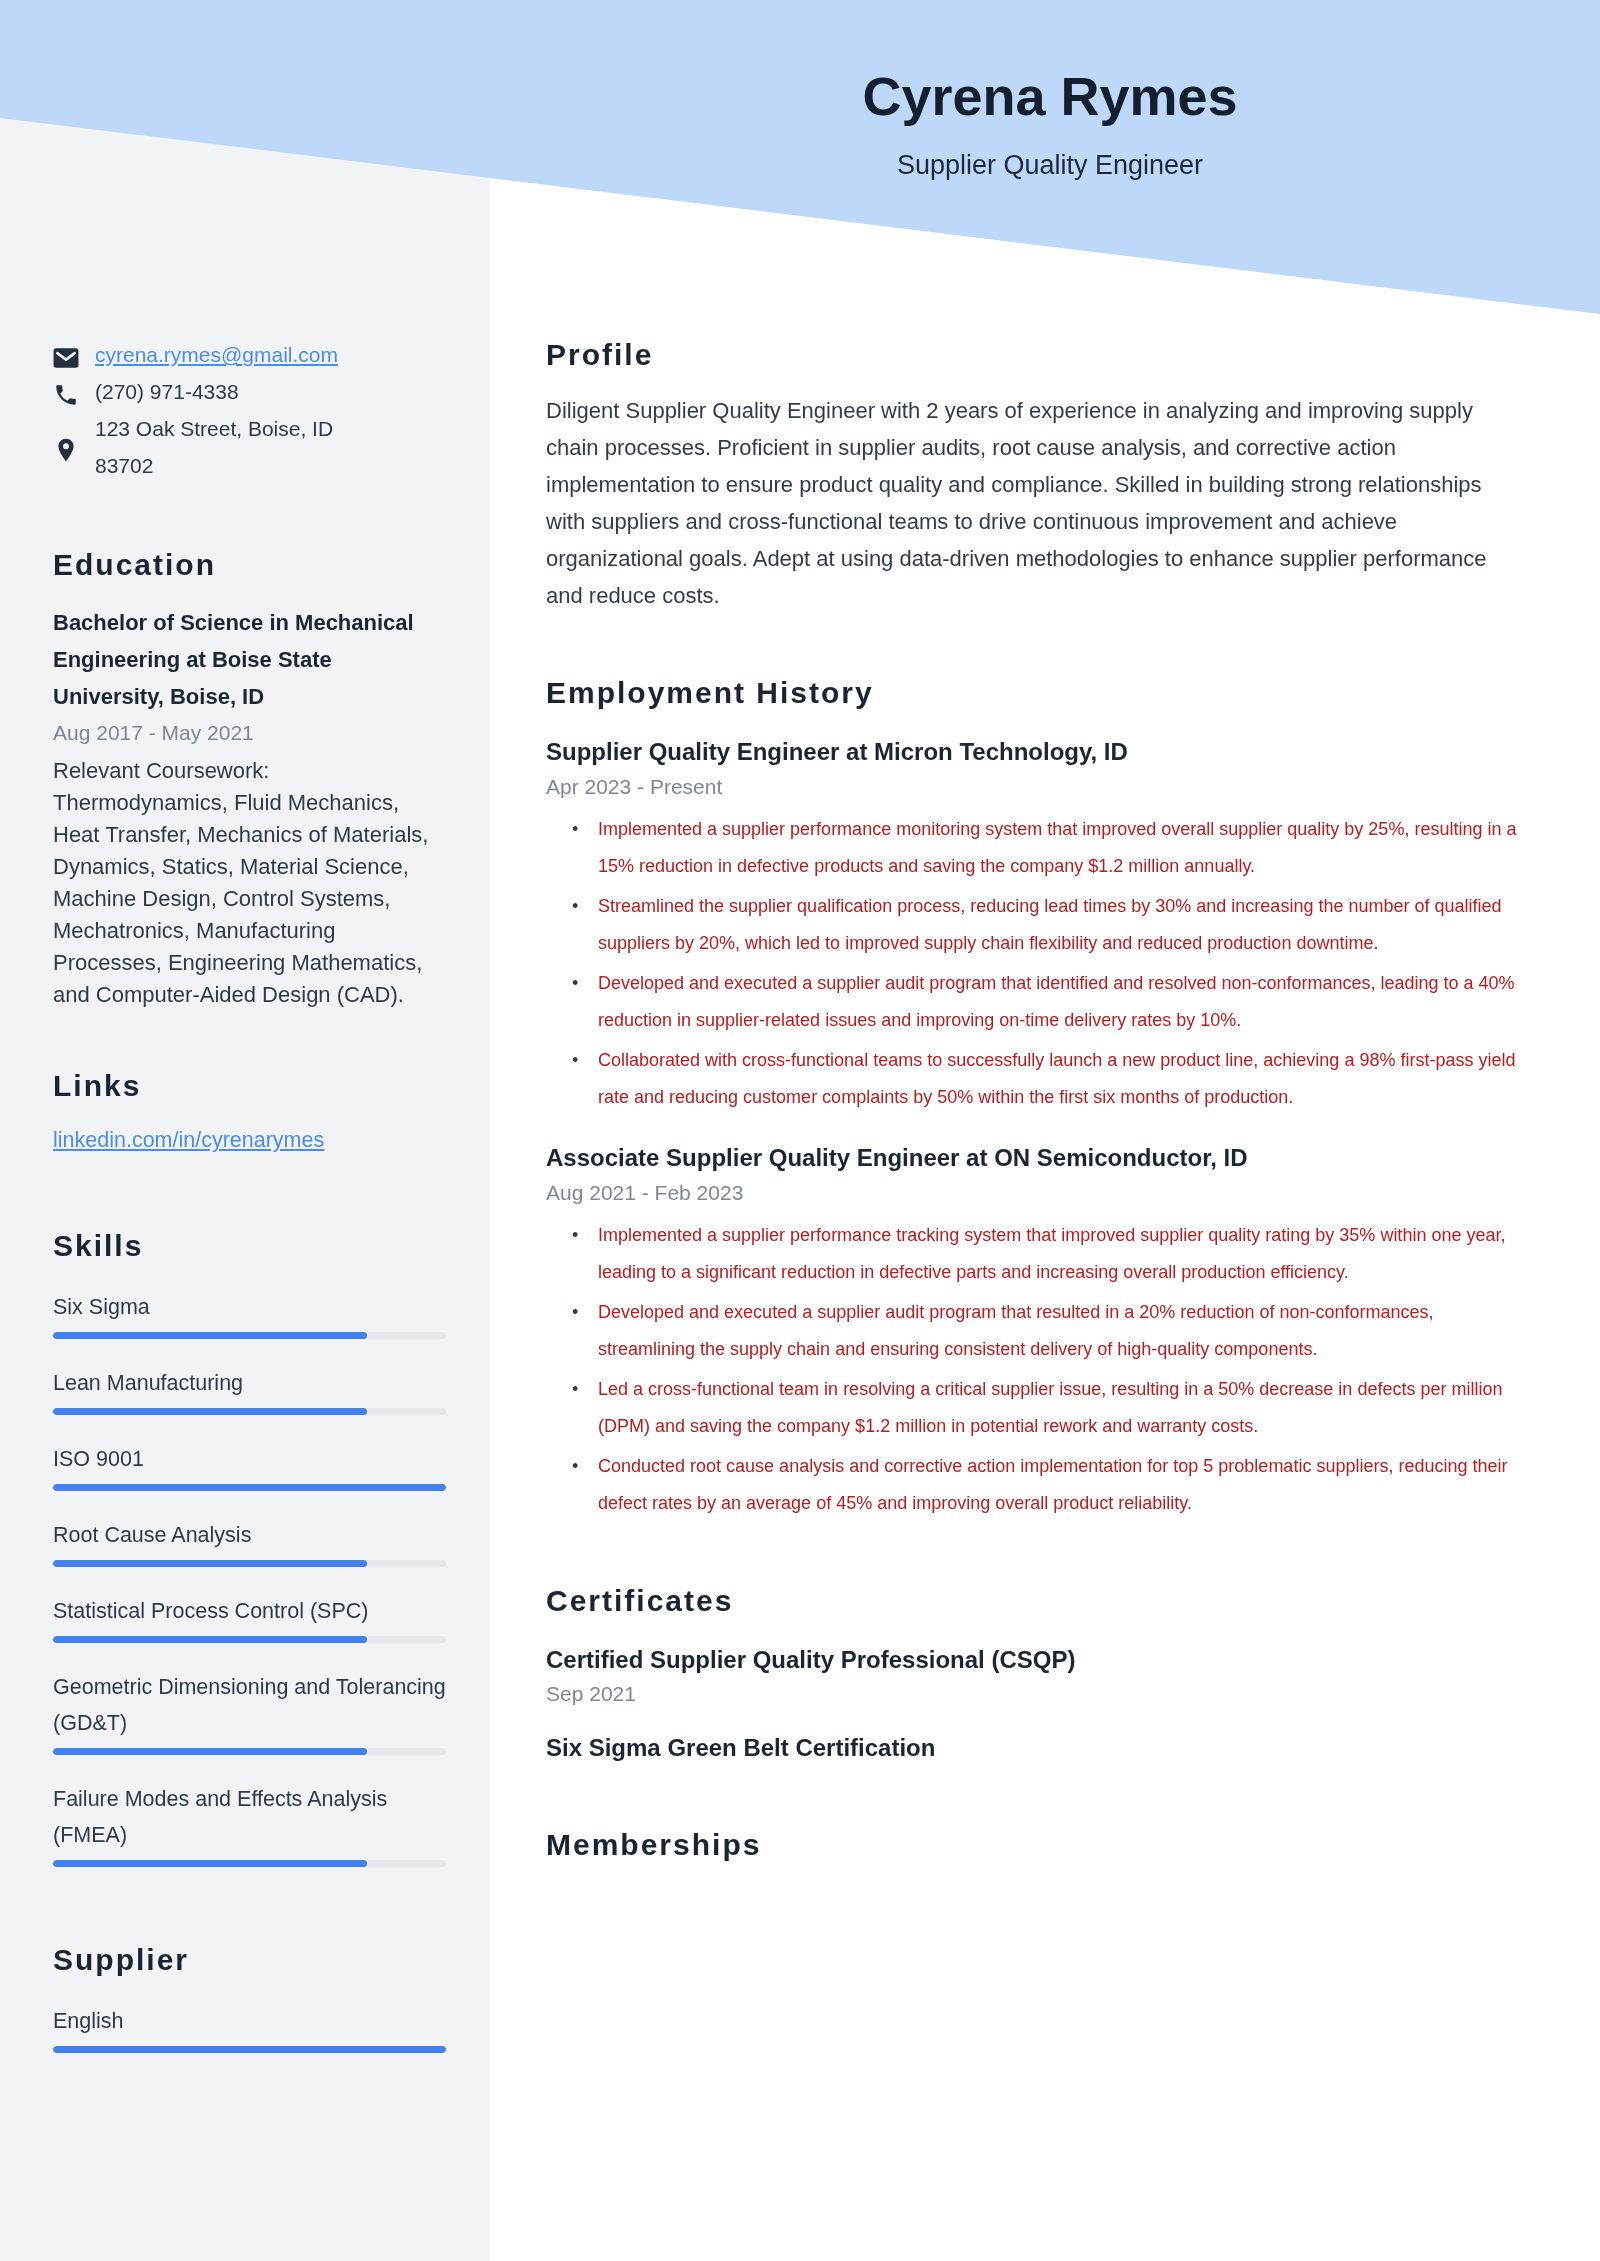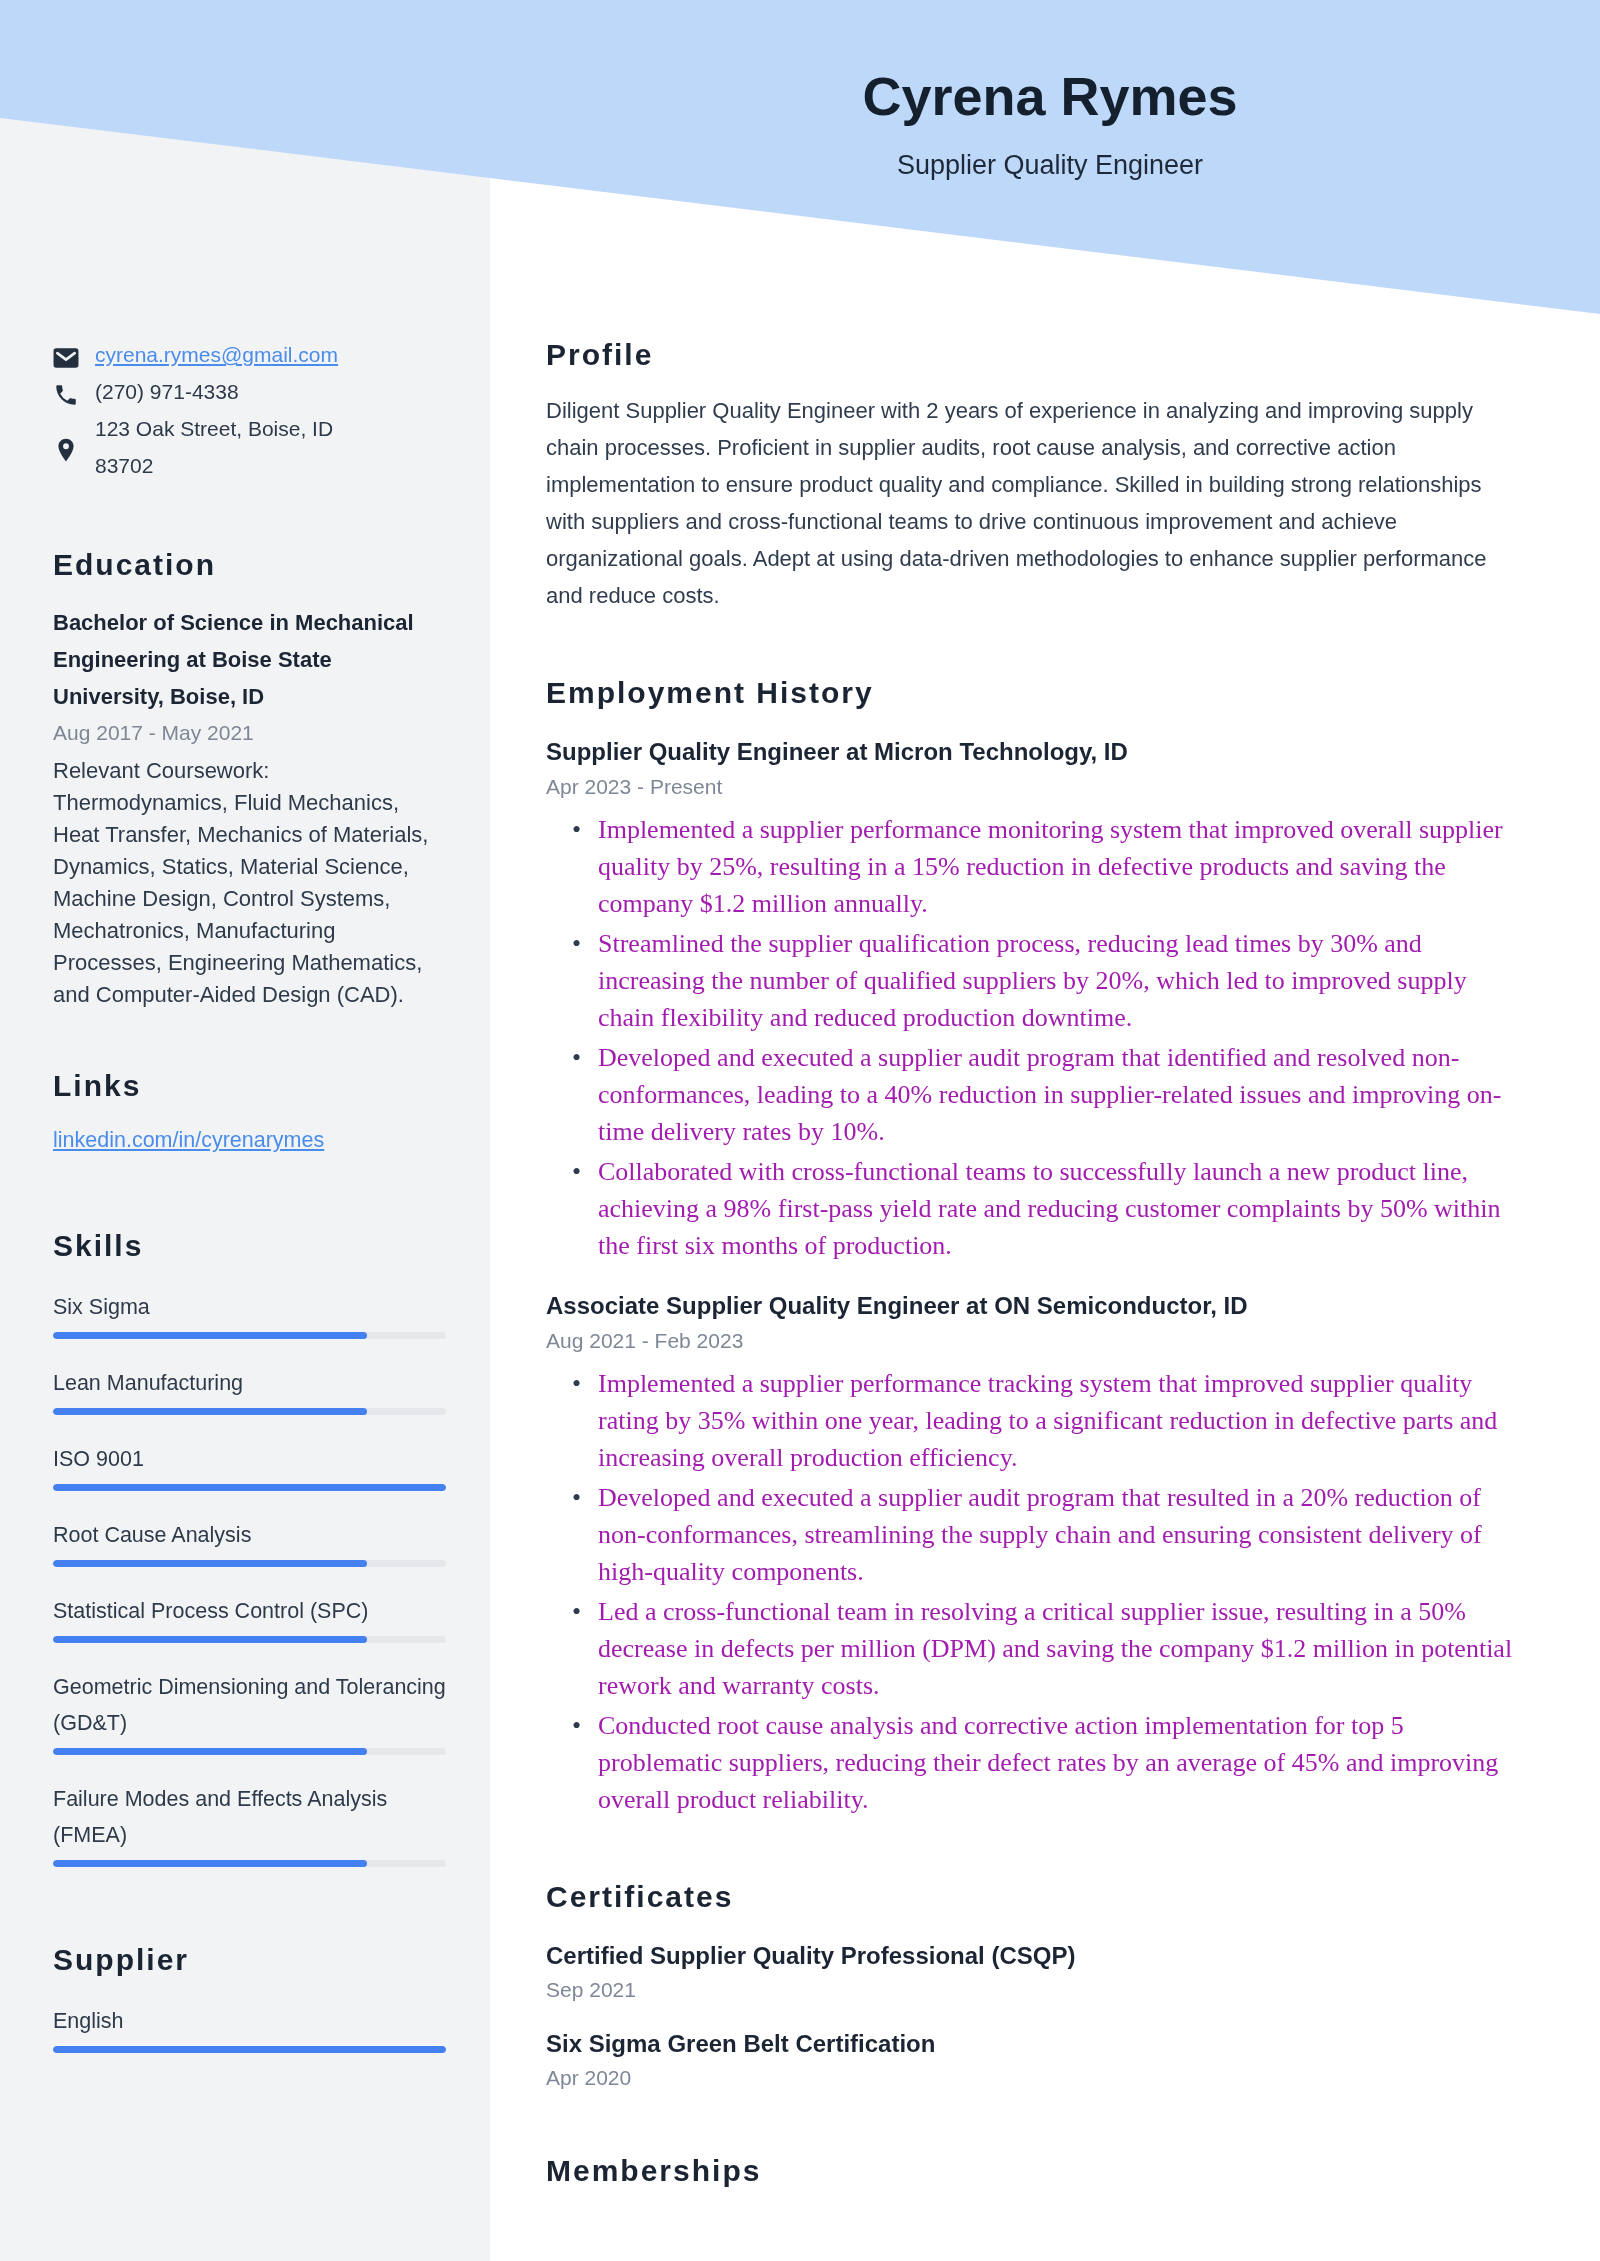--- a/index.html
+++ b/index.html
@@ -56,21 +56,21 @@
   .main { position:absolute; left:490px; top:0; width:1100px; height:2261px;
           background:#ffffff; padding:338px 72px 40px 56px; z-index:1; }
   .m-h { font-size:30px; font-weight:700; letter-spacing:2px; color:#1a2433; margin:0; }
   .profile-text { margin-top:20px; font-size:22px; line-height:37px; color:#303c4d; }
 
   .emp-h { margin-top:62px; }
   .job { margin-top:26px; }
   .job-title { font-size:24px; font-weight:700; color:#1b2534; line-height:32px; }
   .job-dates { margin-top:7px; font-size:21px; color:#7e8796; }
   ul.bullets { margin:12px 0 0 0; padding:0 0 0 52px; list-style:none; }
-  ul.bullets li { position:relative; font-size:26px; line-height:37px; color:#a21caf; margin-bottom:3px;font-family:Liberation Serif, serif; }
+  ul.bullets li { position:relative; font-size:18px; line-height:37px; color:#b91c1c; margin-bottom:3px; }
   ul.bullets li::before { content:"\2022"; position:absolute; left:-26px; top:0; color:#303c4d; }
 
   .cert-h { margin-top:62px; }
   .cert { margin-top:26px; }
   .cert-title { font-size:24px; font-weight:700; color:#1b2534; line-height:32px; }
   .cert-date { margin-top:6px; font-size:21px; color:#7e8796; }
 
   .memb-h { margin-top:64px; }
 </style>
 </head>
@@ -207,21 +207,20 @@
       </ul>
     </div>
 
     <h2 class="m-h cert-h">Certificates</h2>
     <div class="cert">
       <div class="cert-title">Certified Supplier Quality Professional (CSQP)</div>
       <div class="cert-date">Sep 2021</div>
     </div>
     <div class="cert">
       <div class="cert-title">Six Sigma Green Belt Certification</div>
-      <div class="cert-date">Apr 2020</div>
     </div>
 
     <h2 class="m-h memb-h">Memberships</h2>
 
   </div>
 
   <div class="header-band"></div>
   <div class="header-text">
     <div class="name">Cyrena Rymes</div>
     <div class="subtitle">Supplier Quality Engineer</div>

